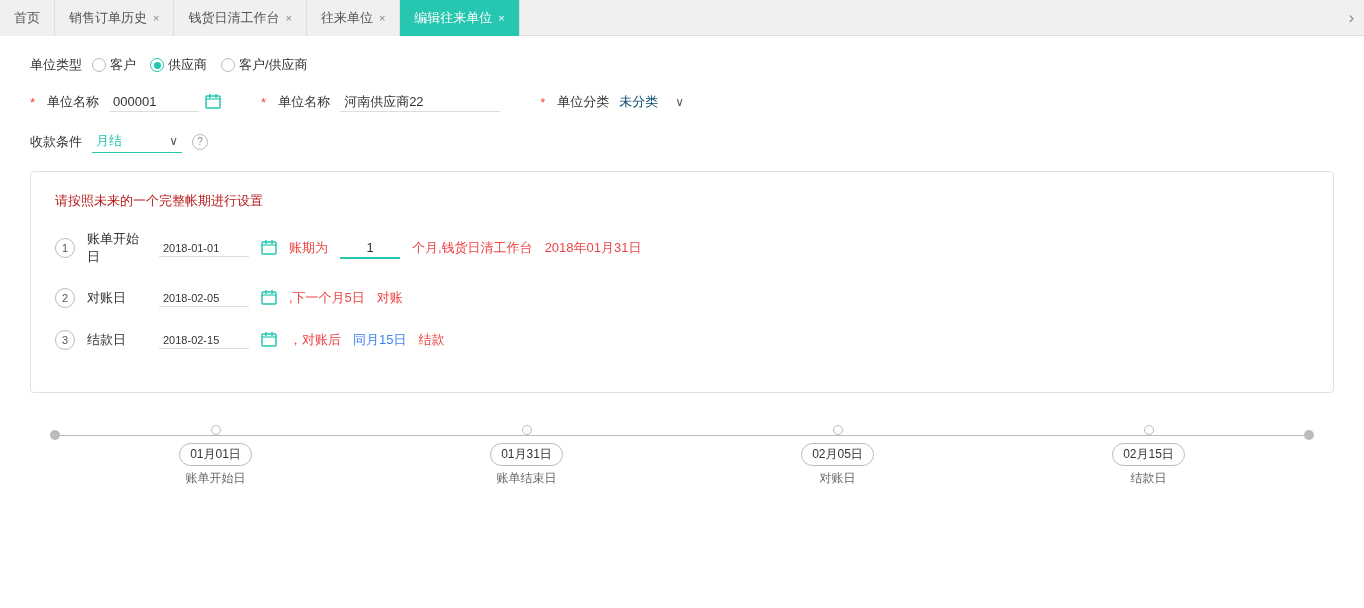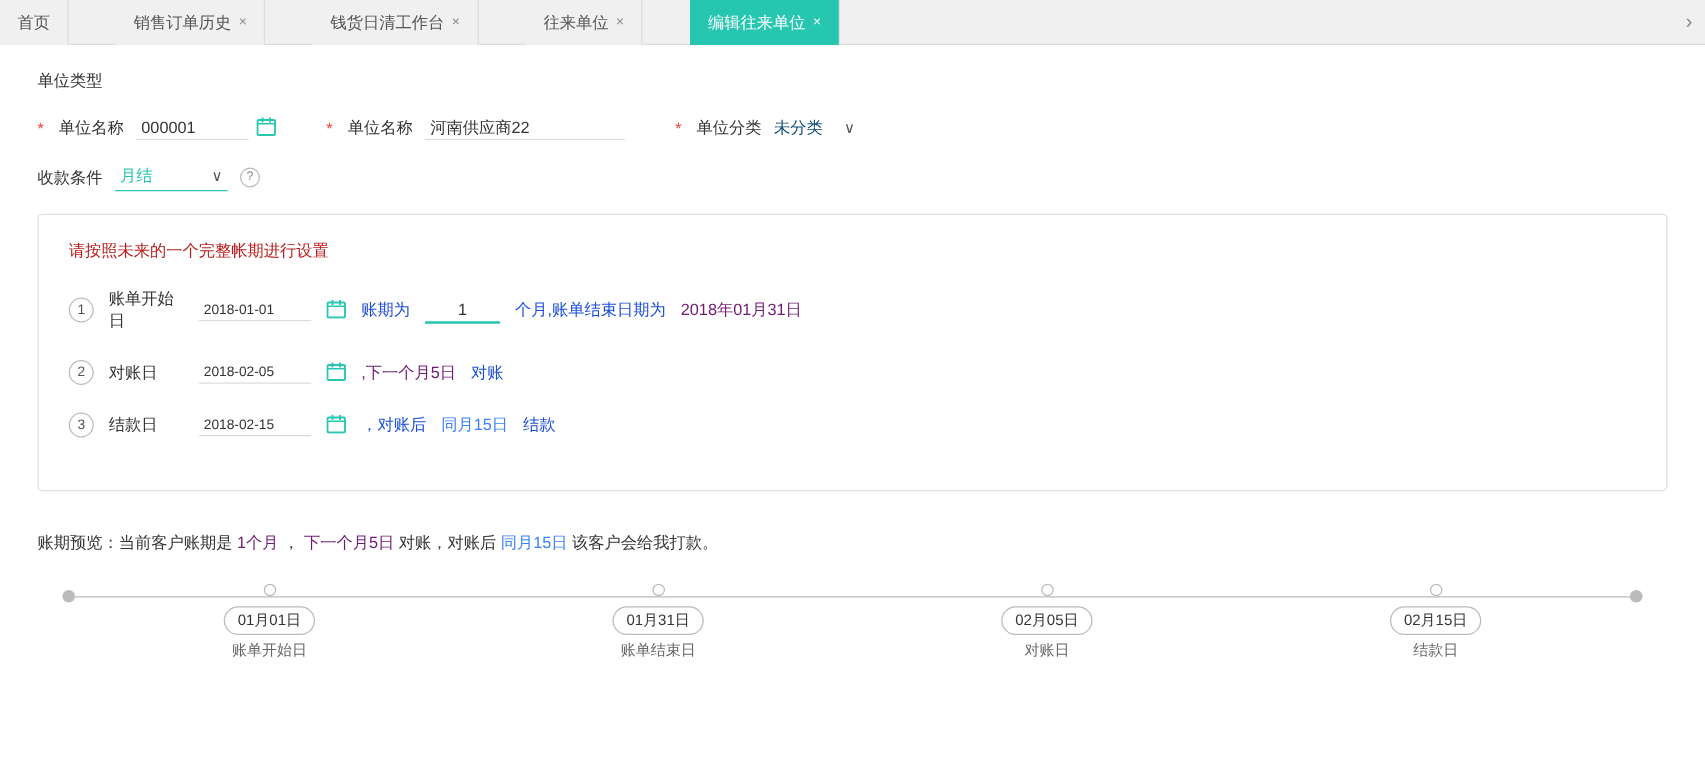--- a/index.html
+++ b/index.html
@@ -6,21 +6,20 @@
     body { font-family: "Microsoft YaHei", "PingFang SC", sans-serif; font-size: 13px; color: #333; background: #f5f5f5; }
 
     
     .tab-bar {
       display: flex;
       align-items: center;
       background: #f0f0f0;
       border-bottom: 1px solid #ddd;
       height: 36px;
       padding-left: 0;
-      gap: 38px;
     }
     .tab {
       display: flex;
       align-items: center;
       padding: 0 14px;
       height: 36px;
       cursor: pointer;
       font-size: 13px;
       color: #555;
       border-right: 1px solid #ddd;
@@ -197,24 +196,24 @@
       border-bottom: 1px solid #ddd;
       padding: 2px 4px;
       font-size: 11px;
       color: #333;
       outline: none;
       background: transparent;
       width: 90px;
     }
     .inline-text {
       font-size: 13px;
-      color: #1d4ed8;
+      color: #ef4444;
     }
     .highlight-orange {
-      color: #701a75;
+      color: #ef4444;
       font-weight: 500;
     }
     .highlight-teal {
       color: #3b82f6;
       font-weight: 500;
     }
     .month-input {
       border: none;
       border-bottom: 2px solid #26c6b0;
       padding: 2px 4px;
@@ -259,20 +258,34 @@
     <span>编辑往来单位</span>
     <span class="close-icon">×</span>
   </div>
   <div class="tab-more">›</div>
 </div>
 
 <div class="main-content">
 
   <div class="form-row">
     <span class="form-label">单位类型</span>
+    <div class="radio-group">
+      <div class="radio-item">
+        <div class="radio-circle"></div>
+        <span>客户</span>
+      </div>
+      <div class="radio-item">
+        <div class="radio-circle checked"></div>
+        <span>供应商</span>
+      </div>
+      <div class="radio-item">
+        <div class="radio-circle"></div>
+        <span>客户/供应商</span>
+      </div>
+    </div>
   </div>
 
   <div class="form-row">
     <span class="required-star">*</span>
     <span class="form-label">单位名称</span>
     <div class="field-group">
       <input class="input-field" type="text" value="000001" style="width: 90px;">
       <span class="calendar-icon">
         <svg width="16" height="16" viewBox="0 0 16 16" fill="none" xmlns="http://www.w3.org/2000/svg">
           <rect x="1" y="3" width="14" height="12" rx="1" stroke="#26c6b0" stroke-width="1.5"></rect>
@@ -312,21 +325,21 @@
       <span class="calendar-icon">
         <svg width="16" height="16" viewBox="0 0 16 16" fill="none">
             <rect x="1" y="3" width="14" height="12" rx="1" stroke="#26c6b0" stroke-width="1.5"></rect>
             <line x1="1" y1="6" x2="15" y2="6" stroke="#26c6b0" stroke-width="1.2"></line>
             <line x1="5" y1="1" x2="5" y2="5" stroke="#26c6b0" stroke-width="1.5"></line>
             <line x1="11" y1="1" x2="11" y2="5" stroke="#26c6b0" stroke-width="1.5"></line>
           </svg>
       </span>
       <span class="inline-text">账期为</span>
       <input class="month-input" type="text" value="1" style="">
-      <span class="inline-text">个月,账单结束日期为</span>
+      <span class="inline-text">个月,钱货日清工作台</span>
       <span class="highlight-orange">2018年01月31日</span>
     </div>
 
     <div class="data-row">
       <div class="row-num">2</div>
       <span class="row-label">对账日</span>
       <input class="date-input" type="text" value="2018-02-05" style="">
       <span class="calendar-icon">
         <svg width="16" height="16" viewBox="0 0 16 16" fill="none">
             <rect x="1" y="3" width="14" height="12" rx="1" stroke="#26c6b0" stroke-width="1.5"></rect>
@@ -351,29 +364,20 @@
             <line x1="11" y1="1" x2="11" y2="5" stroke="#26c6b0" stroke-width="1.5"></line>
           </svg>
       </span>
       <span class="inline-text">，对账后</span>
       <span class="highlight-teal">同月15日</span>
       <span class="inline-text">结款</span>
     </div>
   </div>
 
   <div class="preview-section">
-    <div class="preview-text">
-      <span>账期预览：当前客户账期是</span>
-      <span class="highlight-orange">1个月</span>
-      <span>，</span>
-      <span class="highlight-orange">下一个月5日</span>
-      <span>对账，对账后</span>
-      <span class="highlight-teal">同月15日</span>
-      <span>该客户会给我打款。</span>
-    </div>
 
     <div style="position:relative; padding: 0 20px 30px 20px;">
       <div style="position:absolute; top:10px; left:20px; right:20px; height:1px; background:#bbb;"></div>
       <div style="display:flex; align-items:flex-start; position:relative; z-index:1;">
 
         <div style="width:10px;height:10px;border-radius:50%;background:#bbb;margin-top:5px;flex-shrink:0;"></div>
 
         <div style="flex:1;display:flex;flex-direction:column;align-items:center;">
           <div style="width:10px;height:10px;border-radius:50%;border:1.5px solid #bbb;background:#fff;margin-bottom:8px;"></div>
           <div style="border:1px solid #bbb;border-radius:12px;padding:2px 10px;font-size:12px;color:#333;background:#fff;margin-bottom:4px;">01月01日</div>

